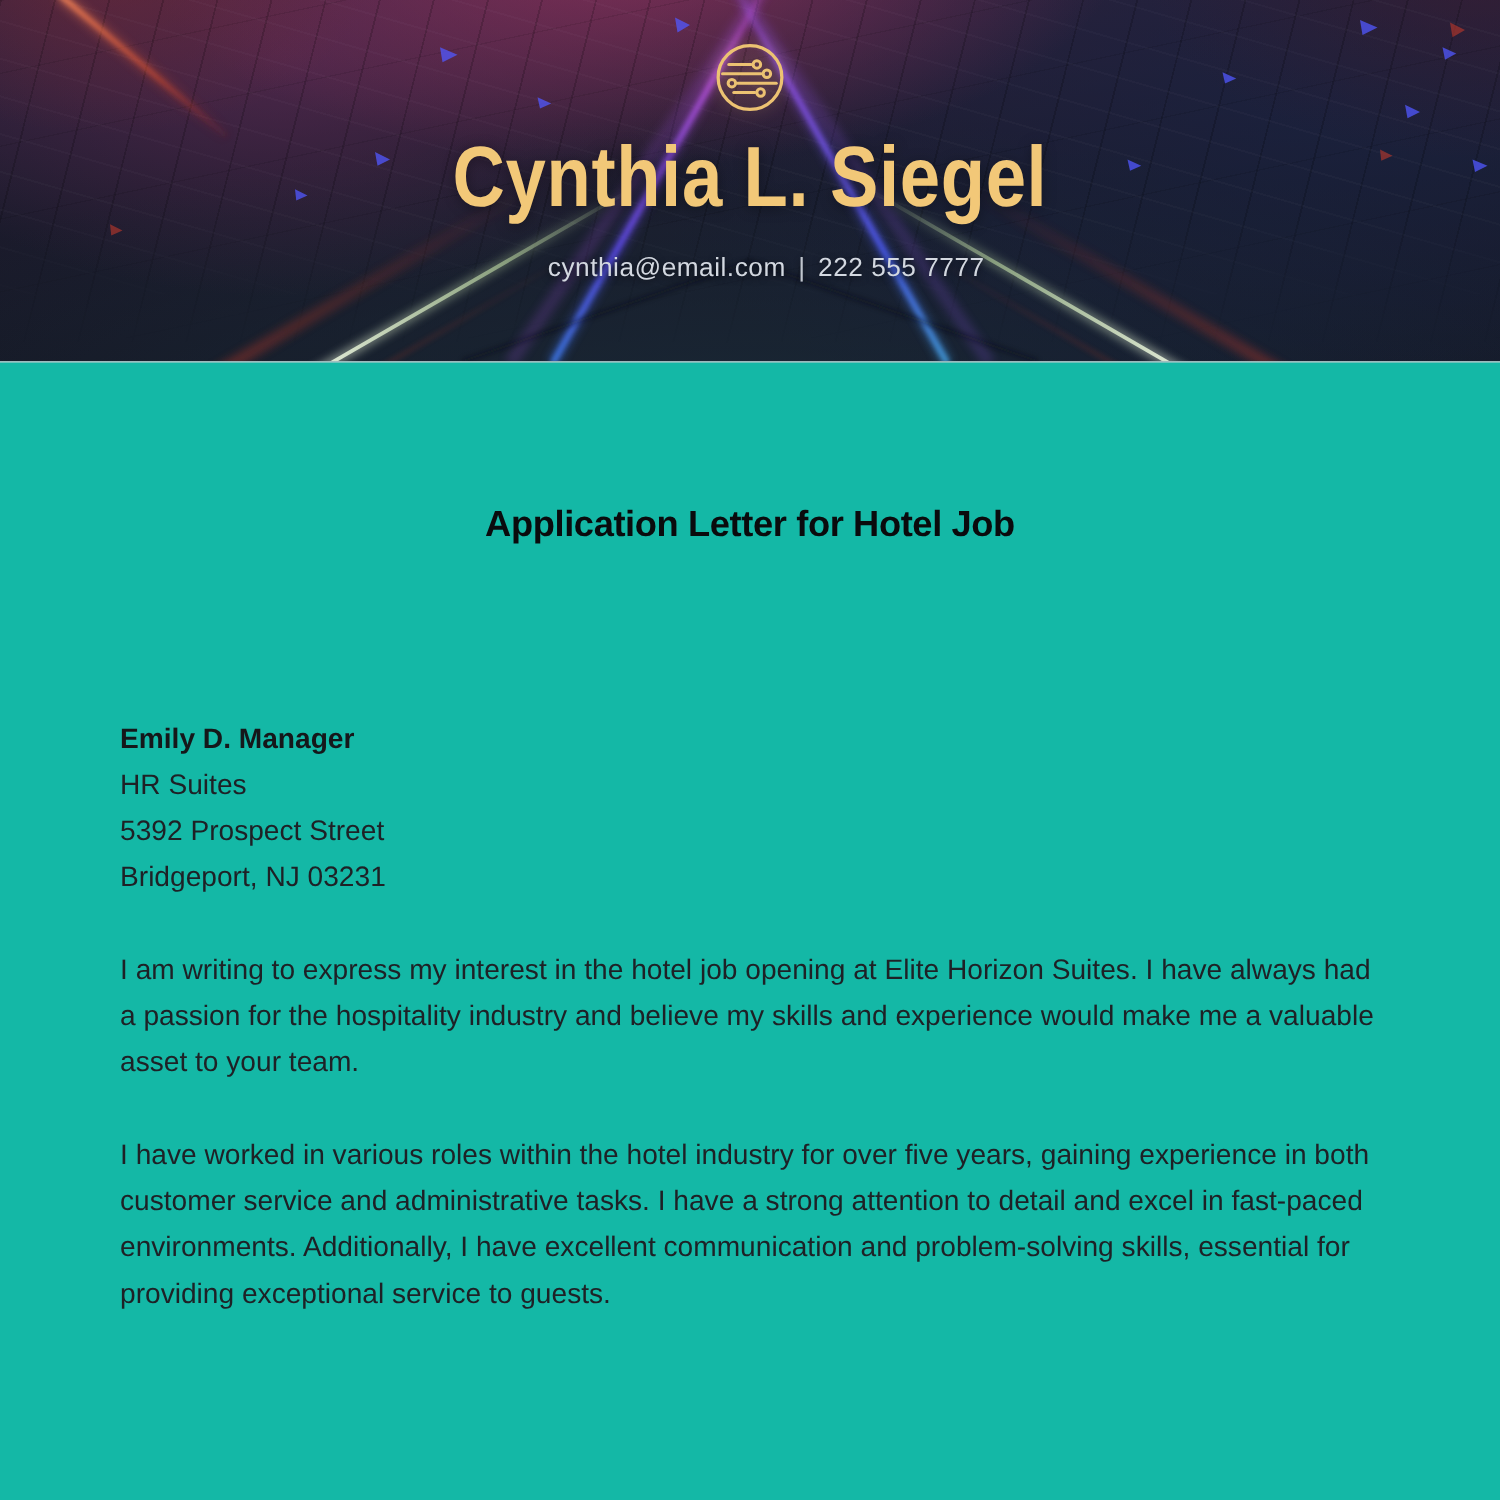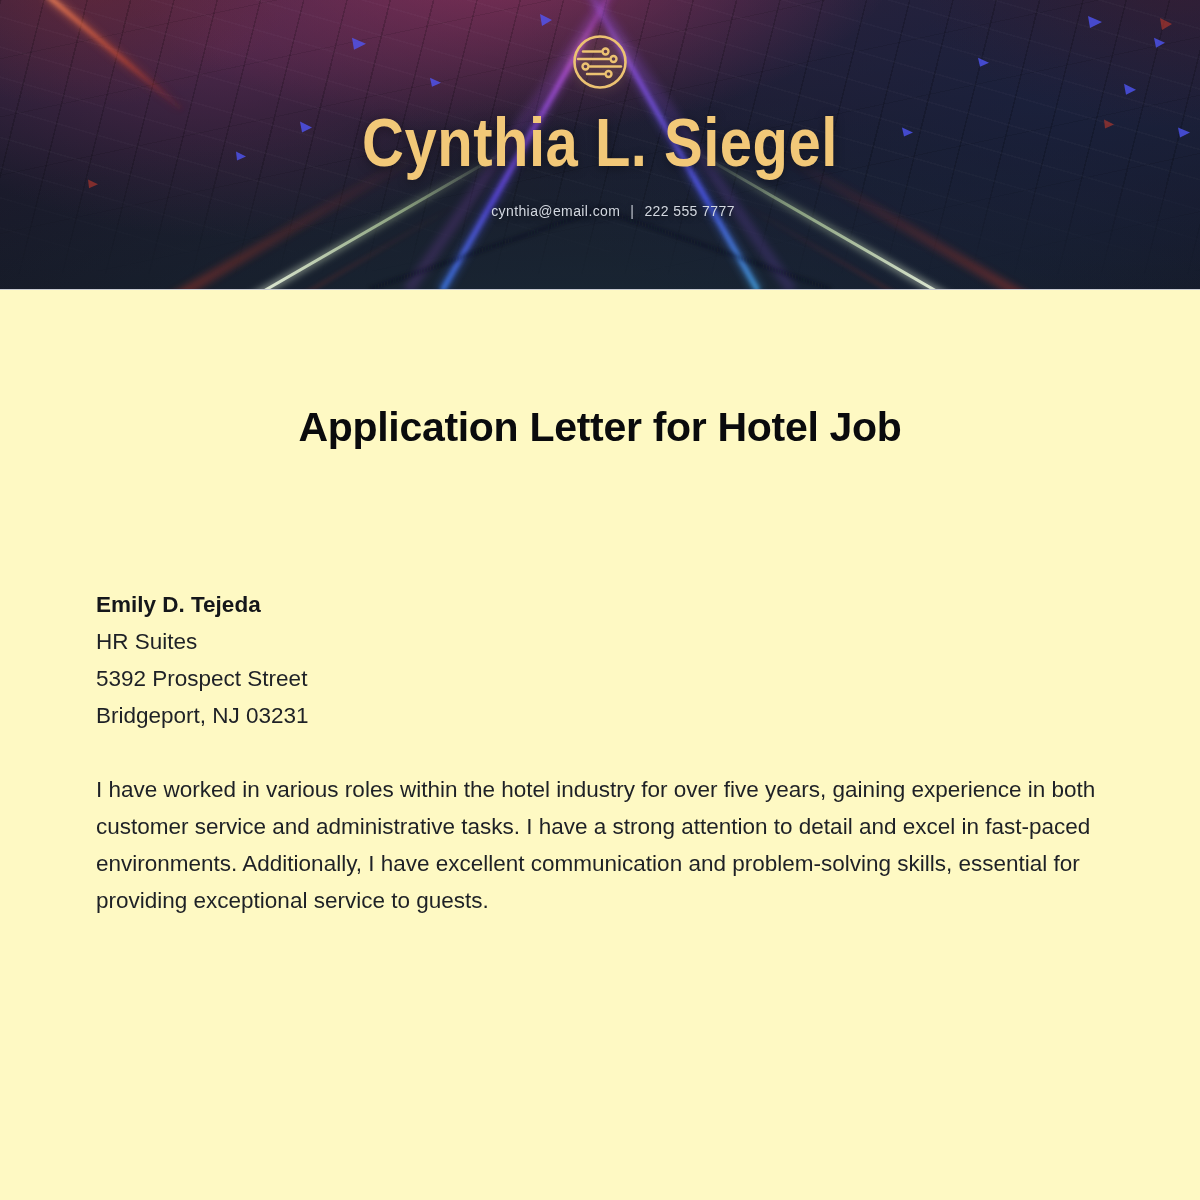--- a/index.html
+++ b/index.html
@@ -1,20 +1,20 @@
 <!DOCTYPE html>
 <html><head>
 <meta charset="utf-8">
 <style>
   * { margin:0; padding:0; box-sizing:border-box; }
   html,body { background:#ffffff; }
   body { font-family:"Liberation Sans", sans-serif; }
   .page {
     position:relative; width:1200px; height:1200px; margin:0 auto;
-    background:#fef9c3; overflow:hidden;
+    background:#14b8a6; overflow:hidden;
   }
 
   
   .hero {
     position:relative; width:1200px; height:290px; overflow:hidden;
     background:
       radial-gradient(ellipse 330px 210px at 7% -10%, rgba(122,42,52,.55), transparent 65%),
       radial-gradient(ellipse 640px 300px at 42% -18%, rgba(151,52,96,.80), transparent 62%),
       radial-gradient(ellipse 520px 290px at 19% 16%, rgba(112,46,92,.48), transparent 66%),
       radial-gradient(ellipse 430px 240px at 98% -6%, rgba(75,26,42,.38), transparent 60%),
@@ -36,31 +36,31 @@
   .hero-fx { position:absolute; inset:0; width:100%; height:100%; }
   .hero-content { position:relative; z-index:3; text-align:center; padding-top:33px; }
   .logo { display:block; margin:0 auto; width:58px; height:58px; filter:drop-shadow(0 0 6px rgba(236,194,114,.35)); }
   .hero-name {
     margin-top:8px; height:86px; line-height:86px;
     font-size:58px; font-weight:700; letter-spacing:.5px;
     transform:scaleY(1.18); transform-origin:center;
     text-shadow:0 2px 10px rgba(0,0,0,.35);
   }
   .hero-contact {
-    margin-top:18px; font-size:14px; letter-spacing:.4px;
+    margin-top:18px; font-size:21px; letter-spacing:.4px;
     text-shadow:0 1px 6px rgba(0,0,0,.5);
     margin-left:26px;
   }
   .hero-contact .sep { margin:0 10px; opacity:.9; }
 
   
   .letter { position:relative; padding:0 96px; }
   .doc-title {
     margin-top:114px; text-align:center;
-    font-size:41px; font-weight:700; letter-spacing:-.3px; color:#0a0b0d;
+    font-size:29px; font-weight:700; letter-spacing:-.3px; color:#0a0b0d;
   }
   .bodytext { font-size:22.5px; line-height:37px; color:#1e2126; }
   .recipient { margin-top:135px; }
   .recipient strong { font-weight:700; color:#15171a; }
   .salutation { margin-top:37px; }
   .para { margin-top:37px; }
 </style>
 </head>
 <body>
 
@@ -177,23 +177,24 @@
       <div class="hero-contact" style="color: rgb(211, 216, 224);">
         <span>cynthia@email.com</span><span class="sep">|</span><span>222 555 7777</span>
       </div>
     </div>
   </header>
 
   <main class="letter">
     <h2 class="doc-title">Application Letter for Hotel Job</h2>
 
     <p class="recipient bodytext" style="color: rgb(30, 33, 38);">
-      <strong>Emily D. Tejeda</strong><br>
+      <strong>Emily D. Manager</strong><br>
       <span>HR Suites</span><br>
       <span>5392 Prospect Street</span><br>
       <span>Bridgeport, NJ 03231</span>
     </p>
 
 
+    <p class="para bodytext" style="color: rgb(30, 33, 38);">I am writing to express my interest in the hotel job opening at Elite Horizon Suites. I have always had a passion for the hospitality industry and believe my skills and experience would make me a valuable asset to your team.</p>
 
     <p class="para bodytext" style="color: rgb(30, 33, 38);">I have worked in various roles within the hotel industry for over five years, gaining experience in both customer service and administrative tasks. I have a strong attention to detail and excel in fast-paced environments. Additionally, I have excellent communication and problem-solving skills, essential for providing exceptional service to guests.</p>
   </main>
 </div>
 
 </body></html>

